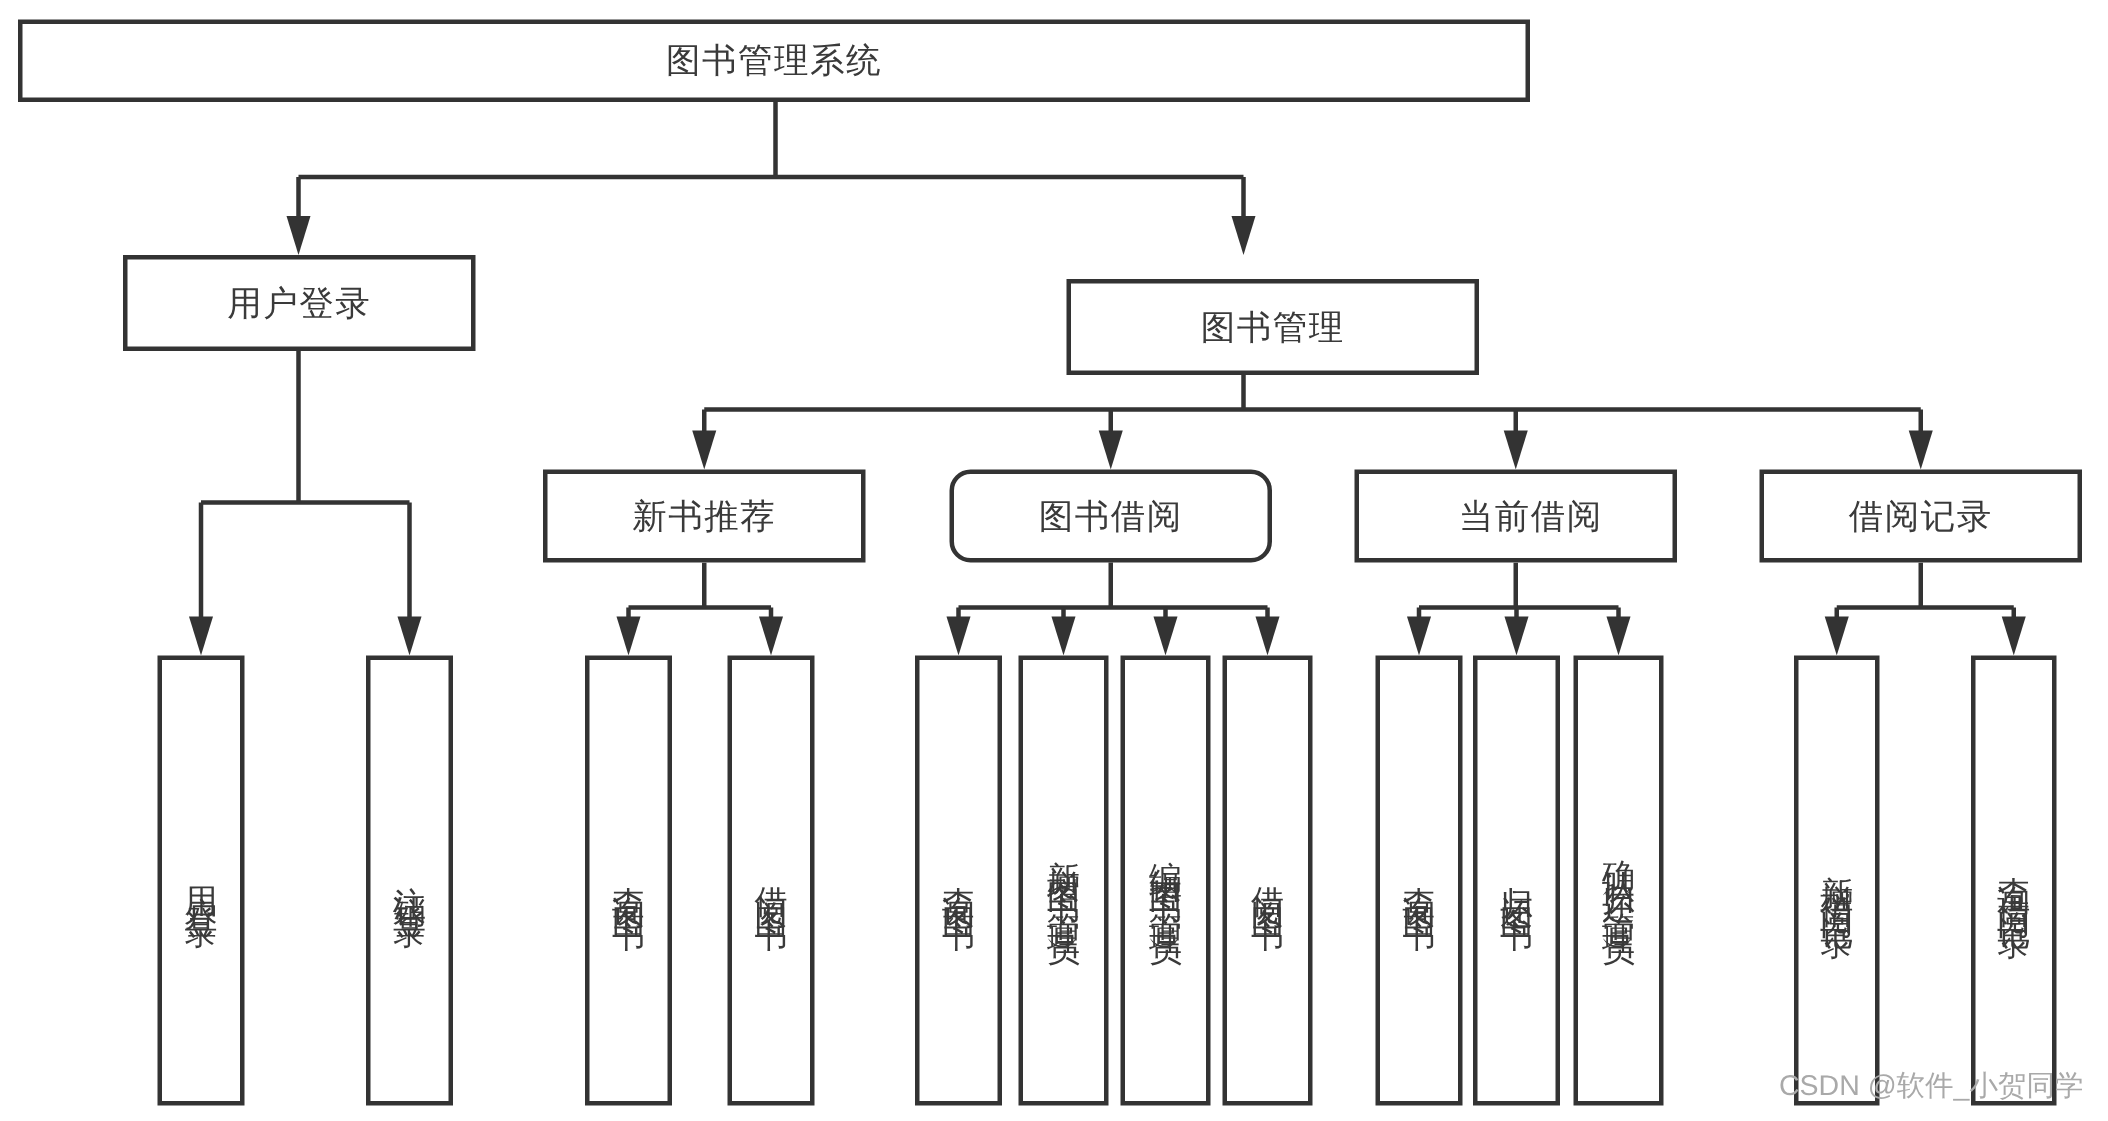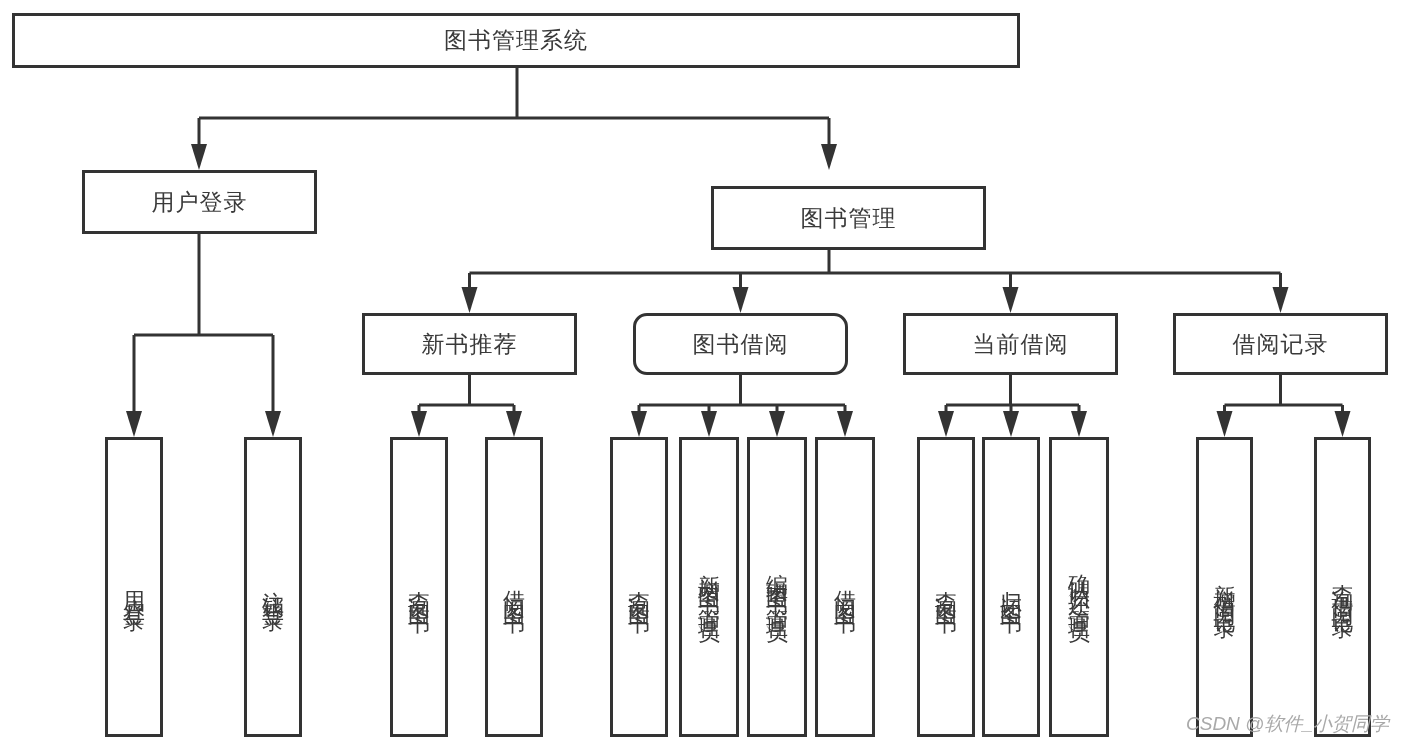--- a/index.html
+++ b/index.html
@@ -44,21 +44,20 @@
     line-height: 1;
     white-space: nowrap;
   }
   .watermark {
     position: absolute;
     left: 1186px;
     top: 711px;
     font-size: 19px;
     color: #a9a9a9;
     white-space: nowrap;
-    font-style: italic;
   }
 </style>
 </head>
 <body>
 
 <div class="canvas">
 
   <svg class="connectors" width="1405" height="747" viewBox="0 0 1405 747">
     <g stroke="#333333" stroke-width="3" fill="none">
 

